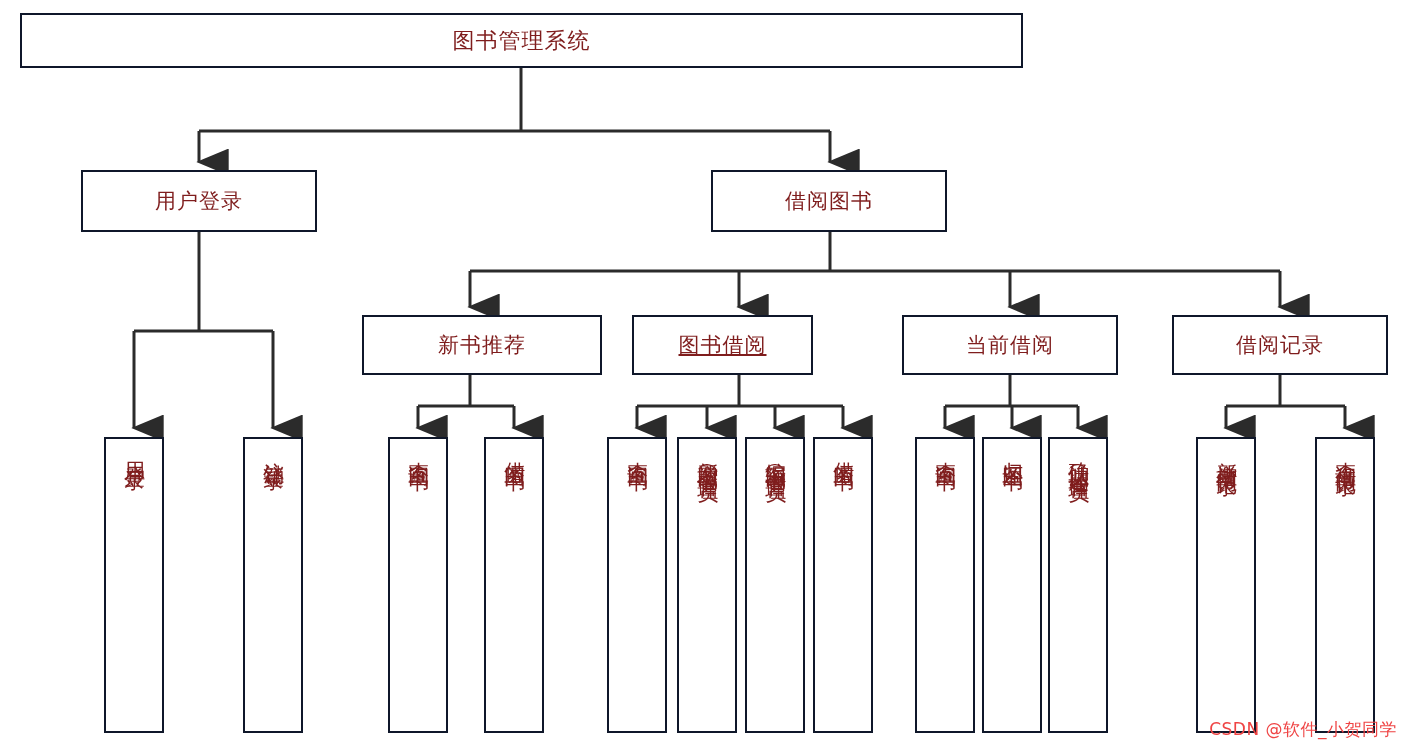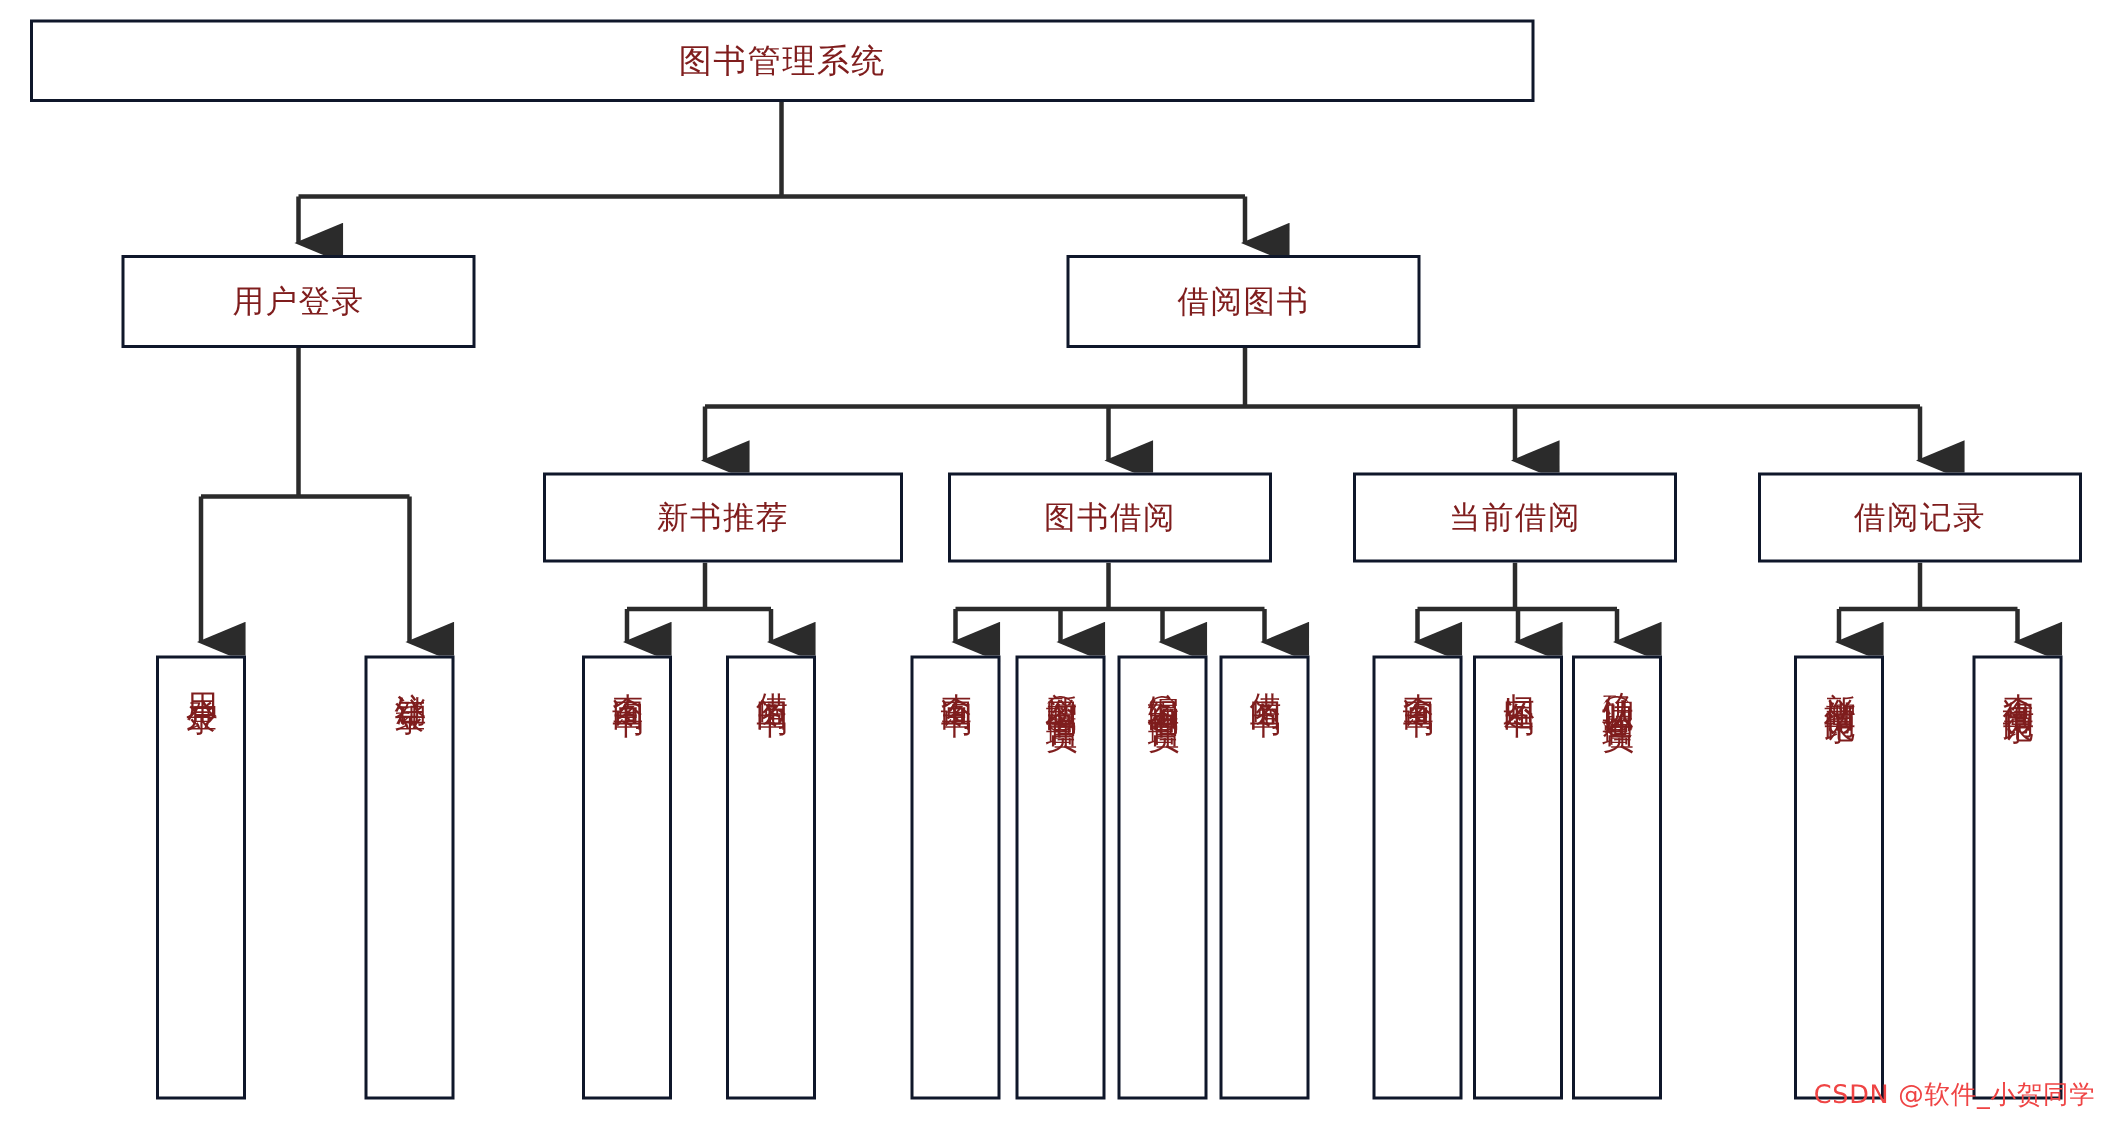--- a/index.html
+++ b/index.html
@@ -138,21 +138,21 @@
   </div>
 
   <div class="node branch" style="left:711px; top:170px; width:236px; height:62px;">
     <span class="hlabel">借阅图书</span>
   </div>
 
   <div class="node branch" style="left:362px; top:315px; width:240px; height:60px;">
     <span class="hlabel">新书推荐</span>
   </div>
 
-  <div class="node branch" style="left:632px; top:315px; width:216px; height:60px;">
+  <div class="node branch" style="left:632px; top:315px; width:181px; height:60px;text-decoration:underline;">
     <span class="hlabel">图书借阅</span>
   </div>
 
   <div class="node branch" style="left:902px; top:315px; width:216px; height:60px;">
     <span class="hlabel">当前借阅</span>
   </div>
 
   <div class="node branch" style="left:1172px; top:315px; width:216px; height:60px;text-align:center;">
     <span class="hlabel">借阅记录</span>
   </div>

